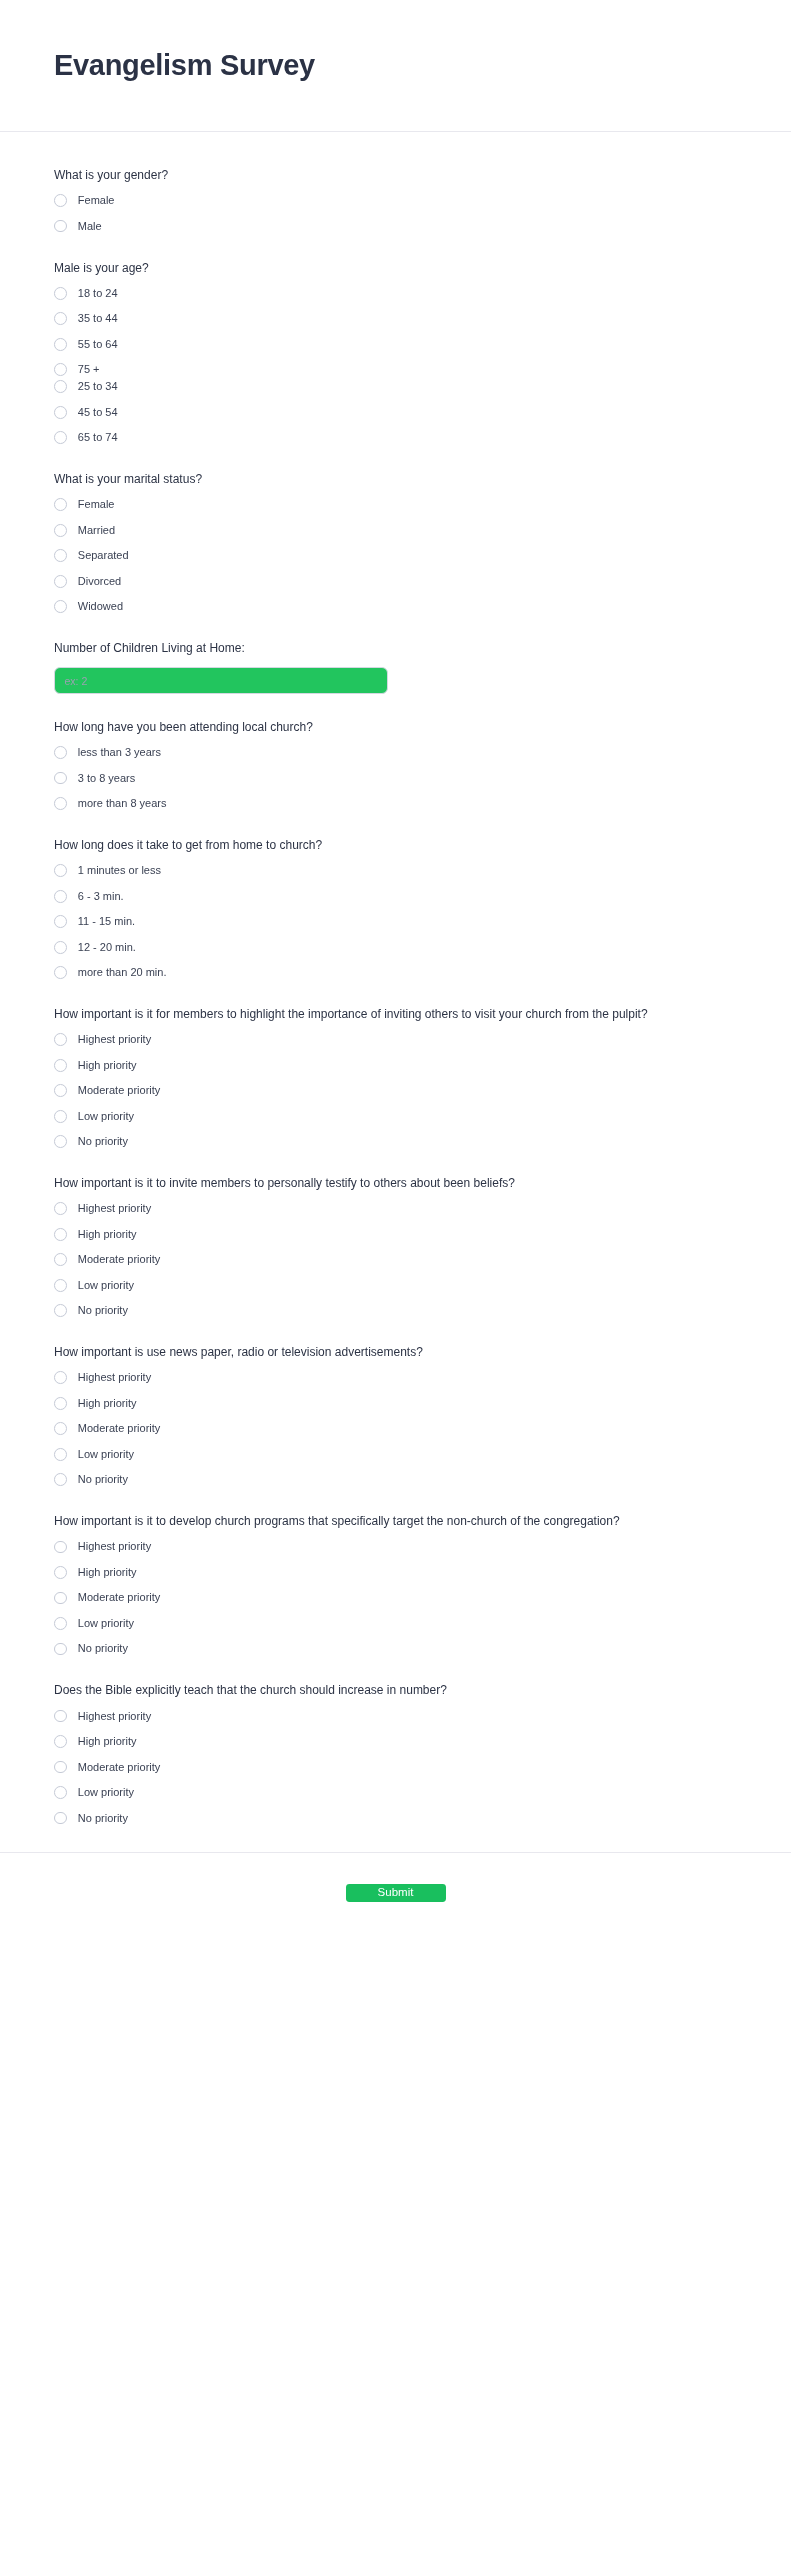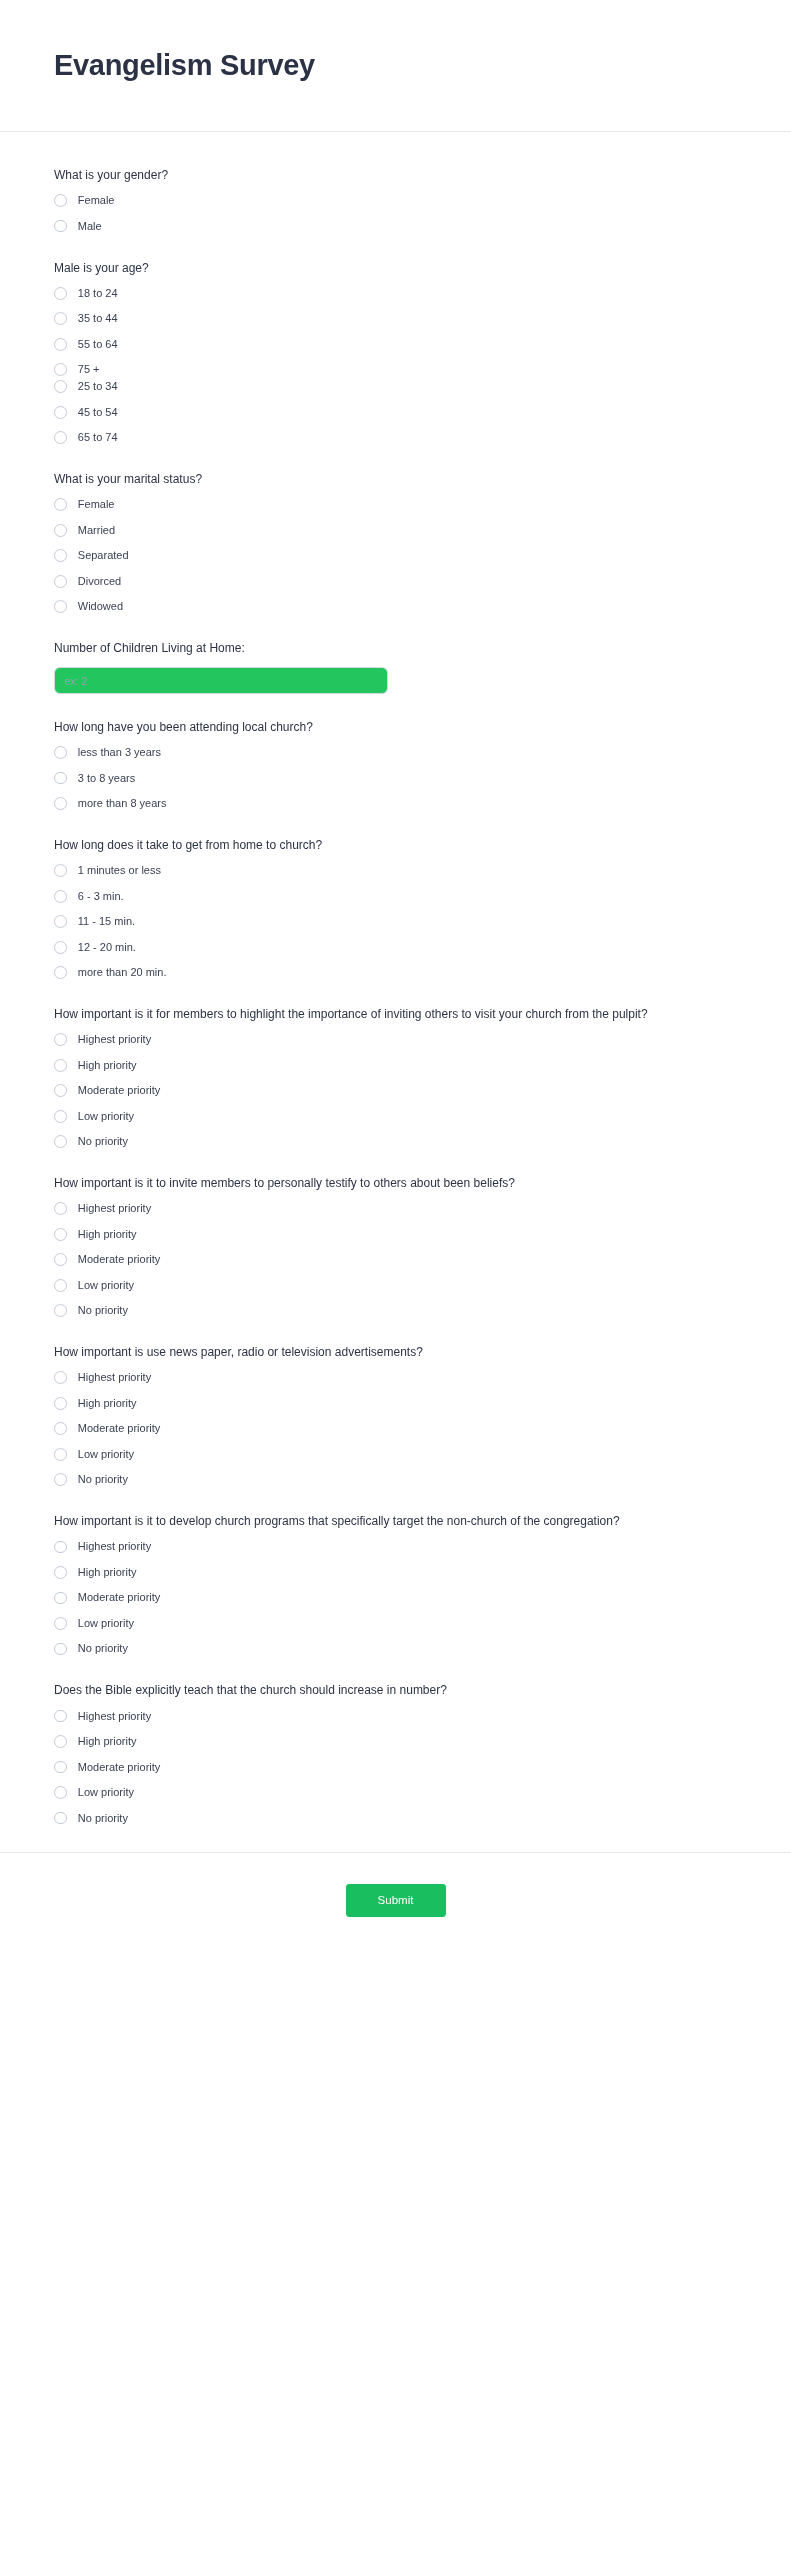--- a/index.html
+++ b/index.html
@@ -114,21 +114,21 @@
     padding-bottom: 51px;
     display: flex;
     justify-content: center;
   }
   .submit-button {
     background: #19bf5e;
     color: #ffffff;
     border: none;
     border-radius: 3.4px;
     width: 100px;
-    height: 33px;
+    height: 18px;
     font-size: 11.5px;
     font-family: "Liberation Sans", sans-serif;
     cursor: pointer;
     line-height: 1;
   }
 </style>
 </head>
 <body>
 
 <div class="page">

